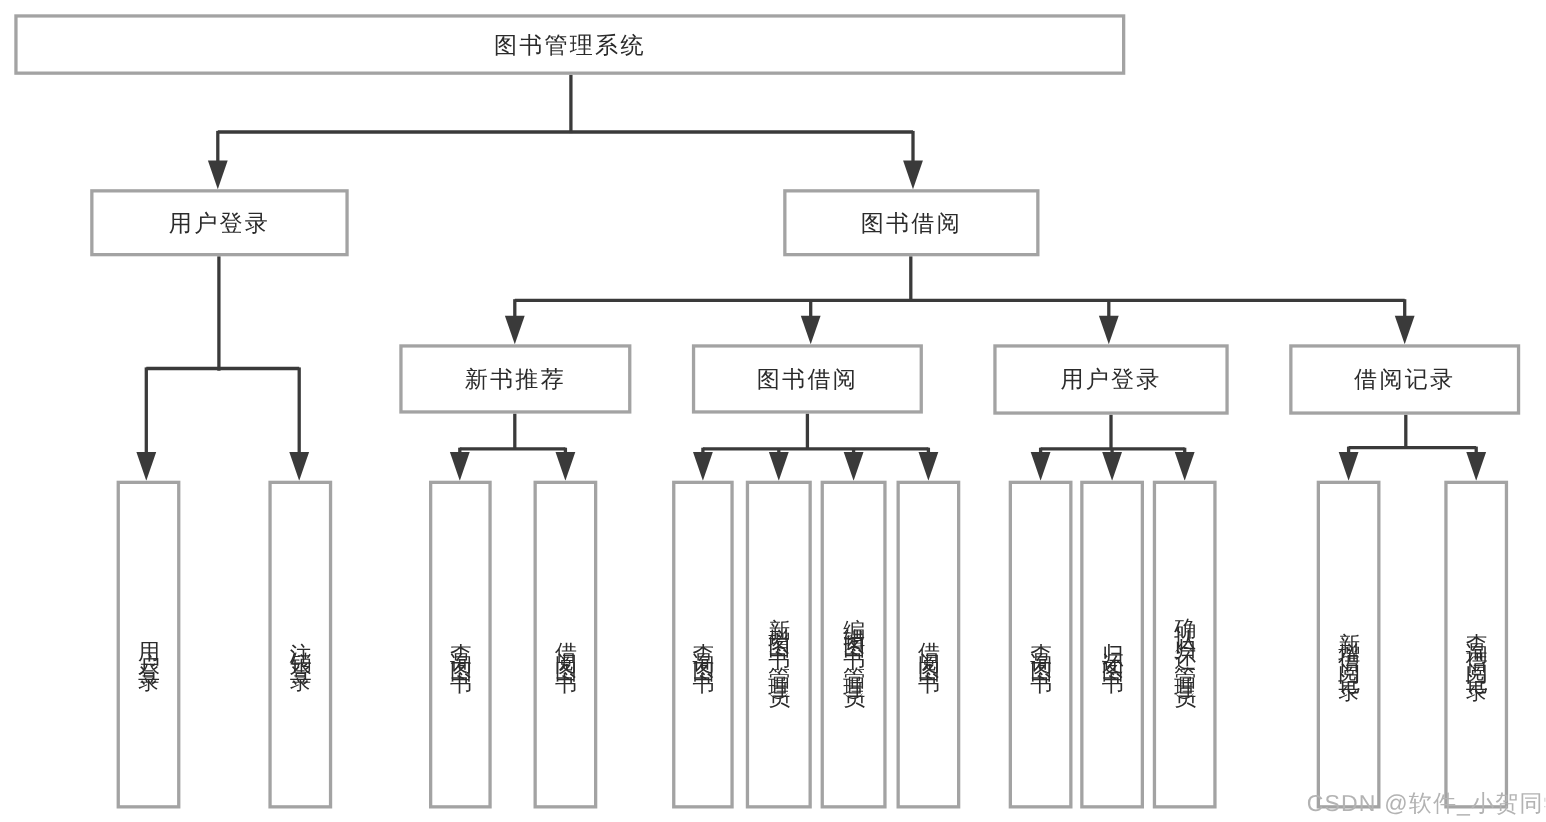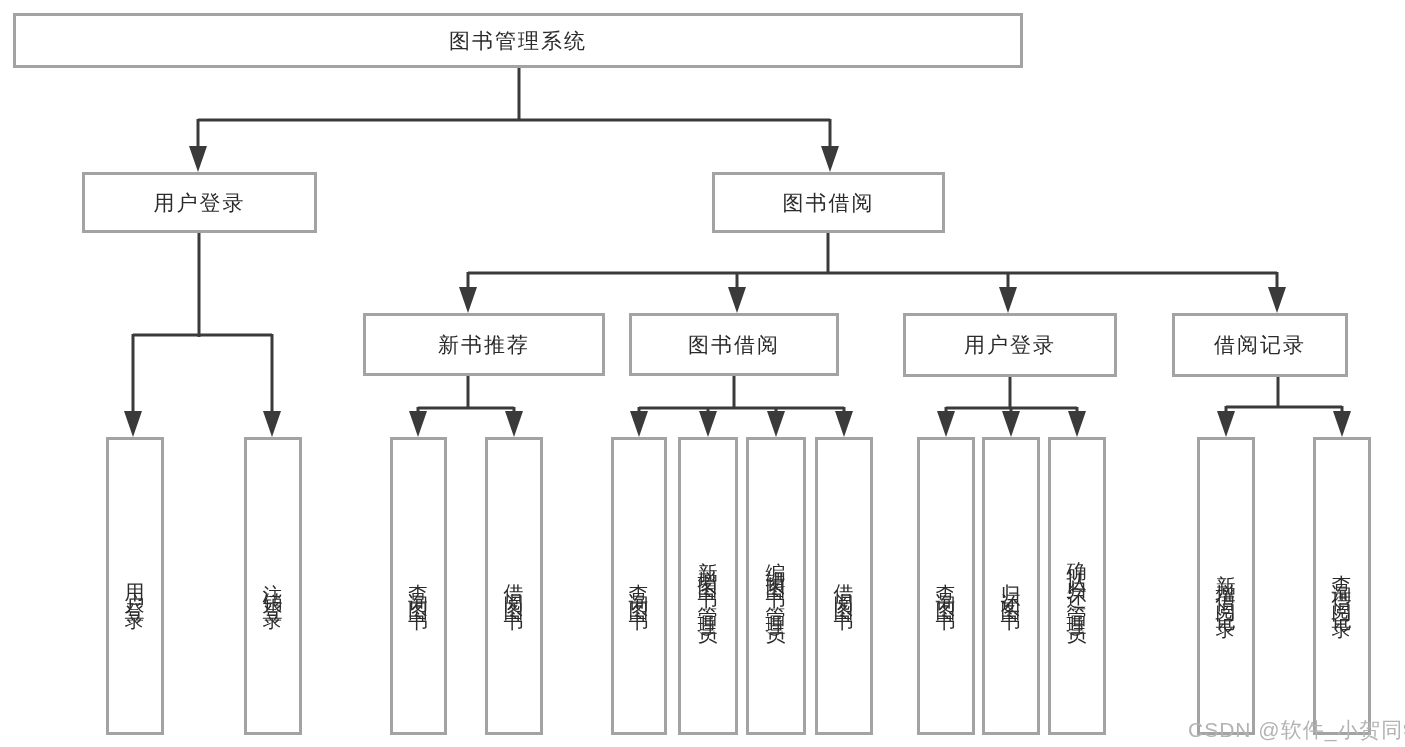--- a/index.html
+++ b/index.html
@@ -130,30 +130,30 @@
     <span>图书管理系统</span>
   </div>
 
   <div class="node hbox" style="left:82px; top:172px; width:235px; height:61px;">
     <span>用户登录</span>
   </div>
   <div class="node hbox" style="left:712px; top:172px; width:233px; height:61px;">
     <span>图书借阅</span>
   </div>
 
-  <div class="node hbox" style="left:363px; top:313px; width:242px; height:63px;">
+  <div class="node hbox" style="left:363px; top:313px; width:211px; height:63px;">
     <span>新书推荐</span>
   </div>
   <div class="node hbox" style="left:629px; top:313px; width:210px; height:63px;text-align:center;">
     <span>图书借阅</span>
   </div>
   <div class="node hbox" style="left:903px; top:313px; width:214px; height:64px;">
     <span>用户登录</span>
   </div>
-  <div class="node hbox" style="left:1172px; top:313px; width:176px; height:64px;">
+  <div class="node hbox" style="left:1172px; top:313px; width:210px; height:64px;">
     <span>借阅记录</span>
   </div>
 
   <div class="node vbox" style="left:106px; top:437px; width:58px; height:298px;">
     <span class="vtext">用户登录</span>
   </div>
   <div class="node vbox" style="left:244px; top:437px; width:58px; height:298px;">
     <span class="vtext">注销登录</span>
   </div>
 

